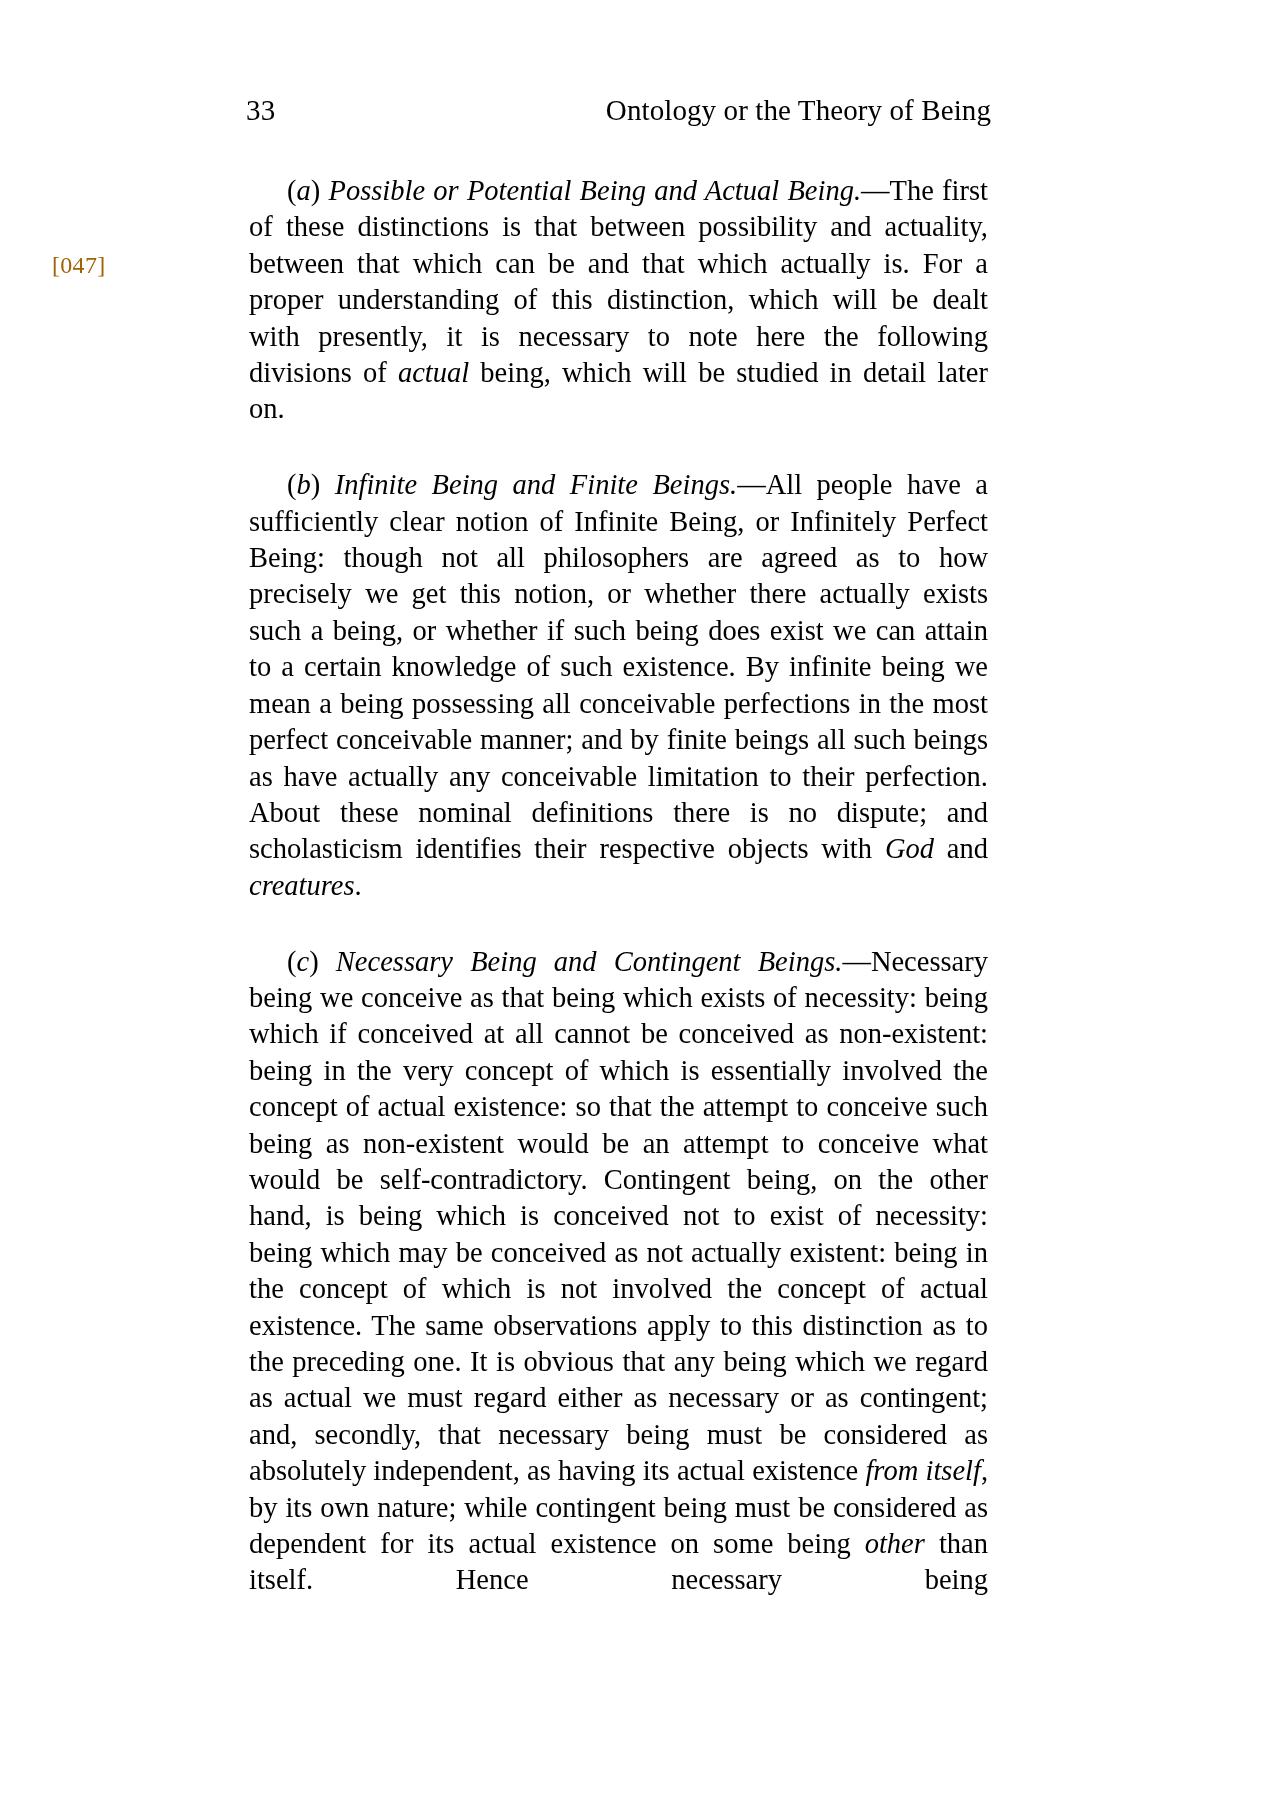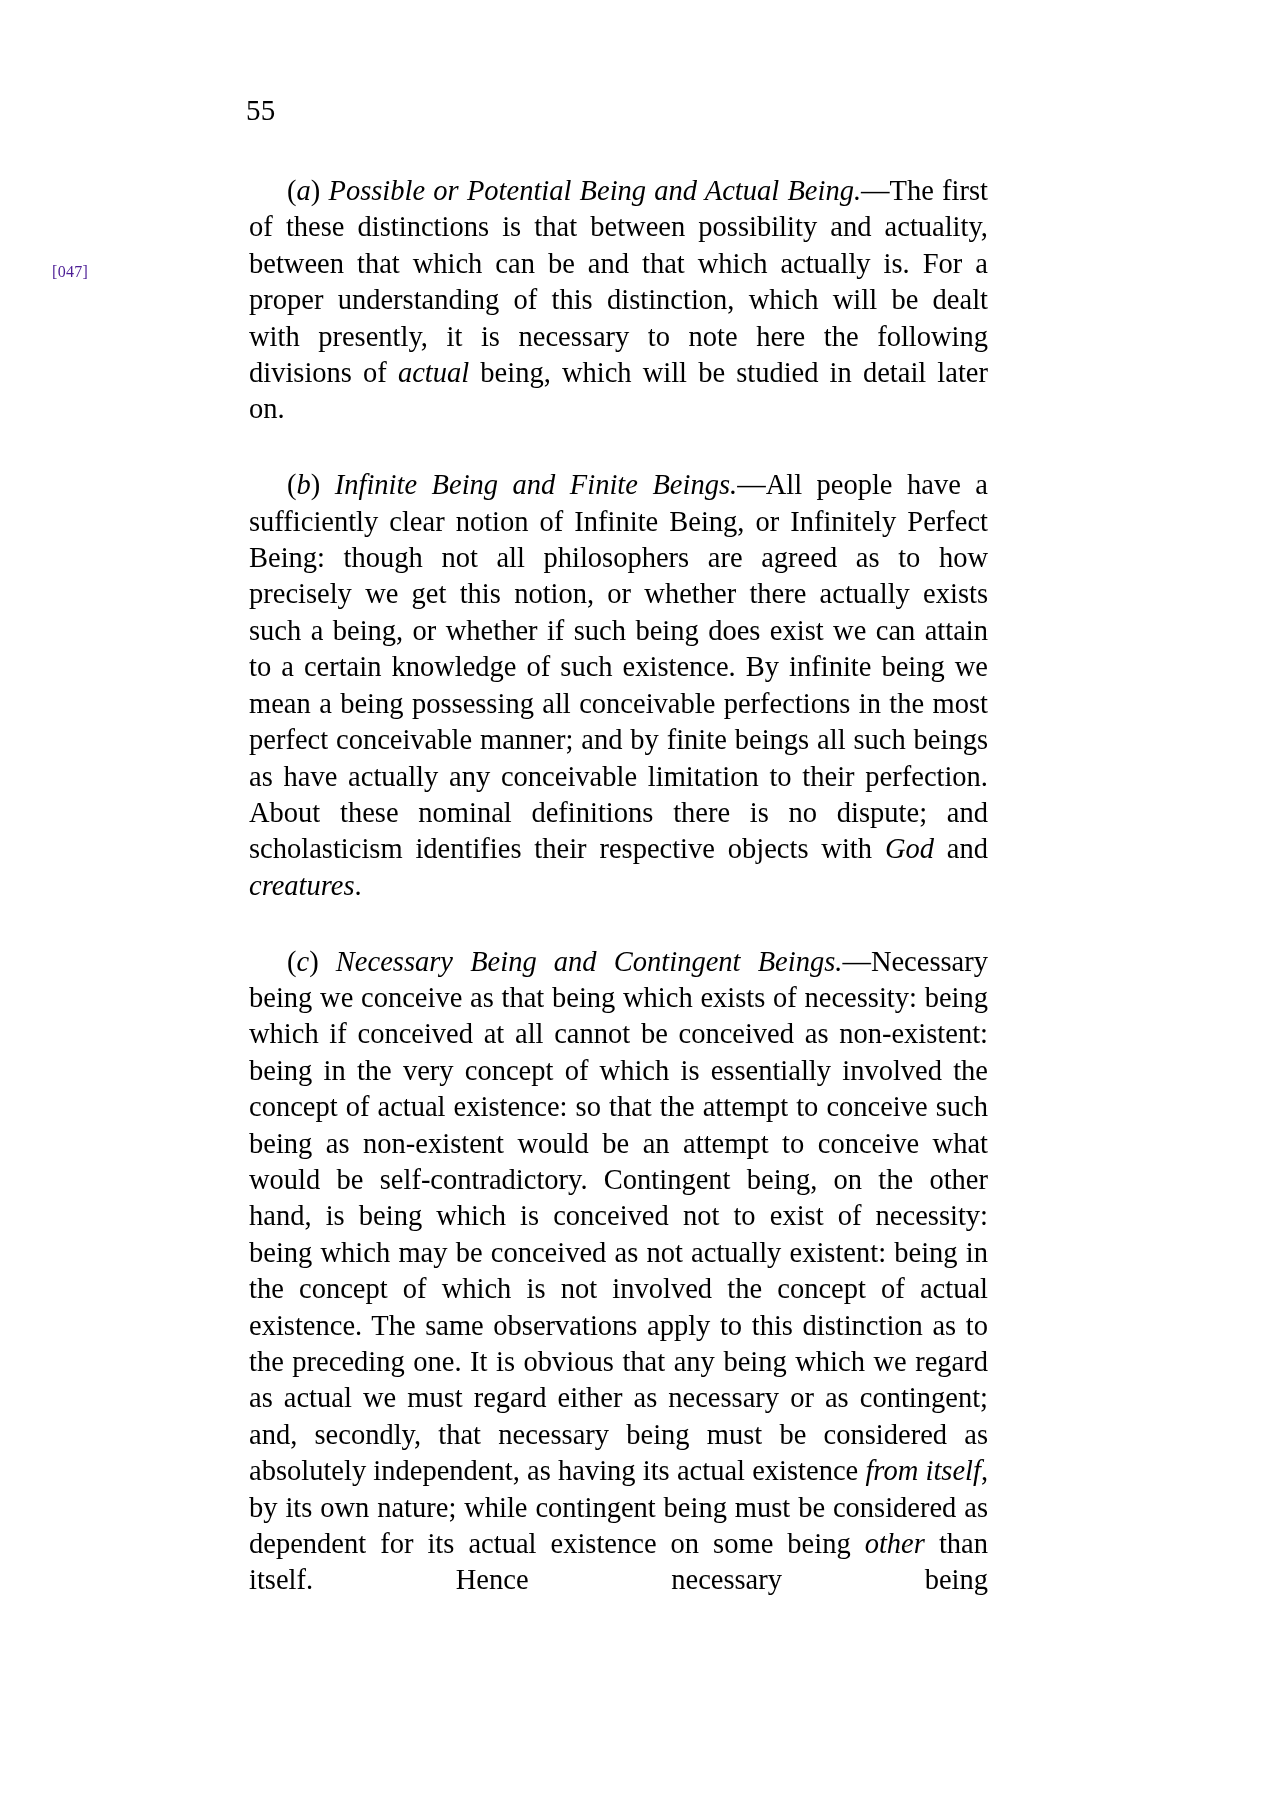--- a/index.html
+++ b/index.html
@@ -37,25 +37,25 @@
   .running-head {
     font-size: 29px;
     line-height: 36px;
     letter-spacing: .1px;
   }
 
   
   .margin-note {
     position: absolute;
     left: 52px;
-    top: 260px;
-    font-size: 16px;
+    top: 253px;
+    font-size: 24px;
     line-height: 24px;
     letter-spacing: .3px;
-    color: #4c1d95;
+    color: #a16207;
   }
 
   
   .textblock {
     position: absolute;
     left: 246px;
     top: 170px;
     width: 745px;
   }
   p.para {
@@ -81,21 +81,22 @@
     display: inline-block;
     width: 100%;
   }
 </style>
 </head>
 <body>
 
 <div class="page">
 
   <div class="header">
-    <span class="folio">55</span>
+    <span class="folio">33</span>
+    <span class="running-head">Ontology or the Theory of Being</span>
   </div>
 
   <div class="margin-note">[047]</div>
 
   <div class="textblock">
 
     <p class="para">
       <span>(</span><span class="it">a</span><span>)</span>
       <span class="lead">Possible or Potential Being and Actual Being.</span><span>—</span><span>The first of these distinctions is that between possibility and actuality, between  that which can be and that which actually is.  For a proper understanding of this distinction, which will be dealt with presently, it is necessary to note here the following divisions of </span><span class="it">actual</span><span> being, which will be studied in detail later on.</span>
     </p>

